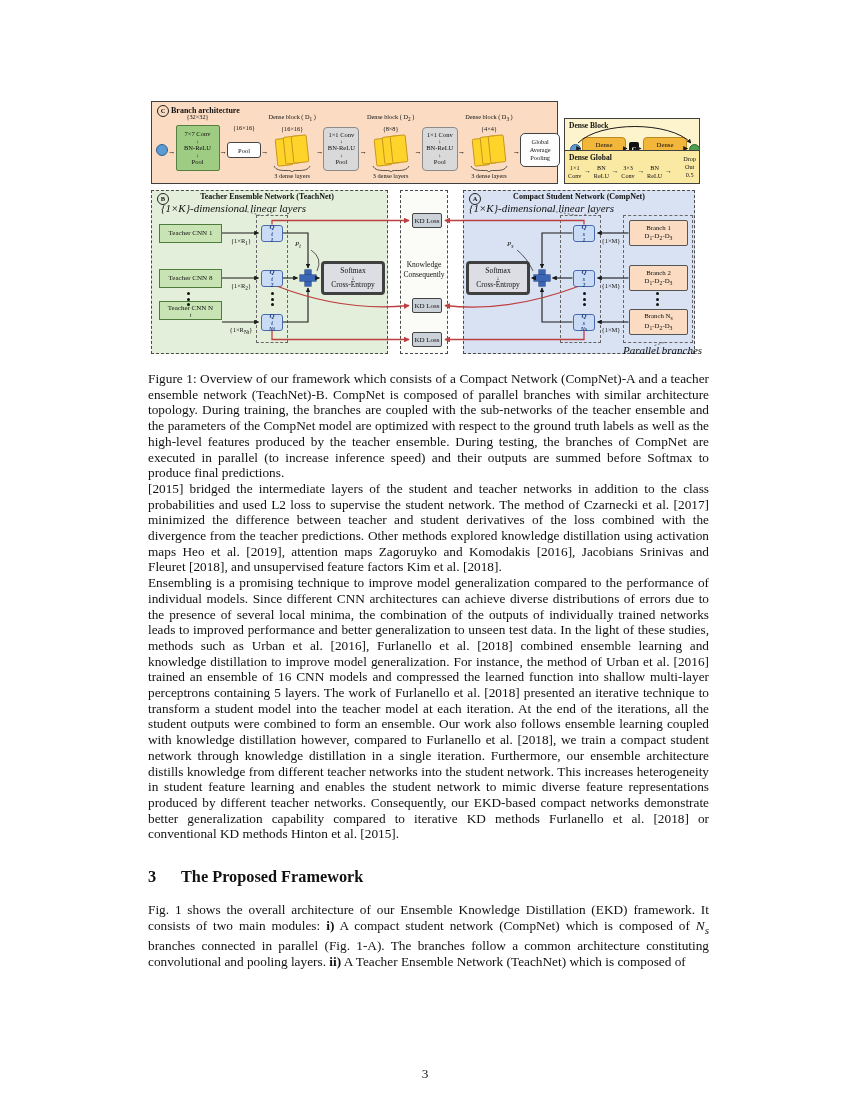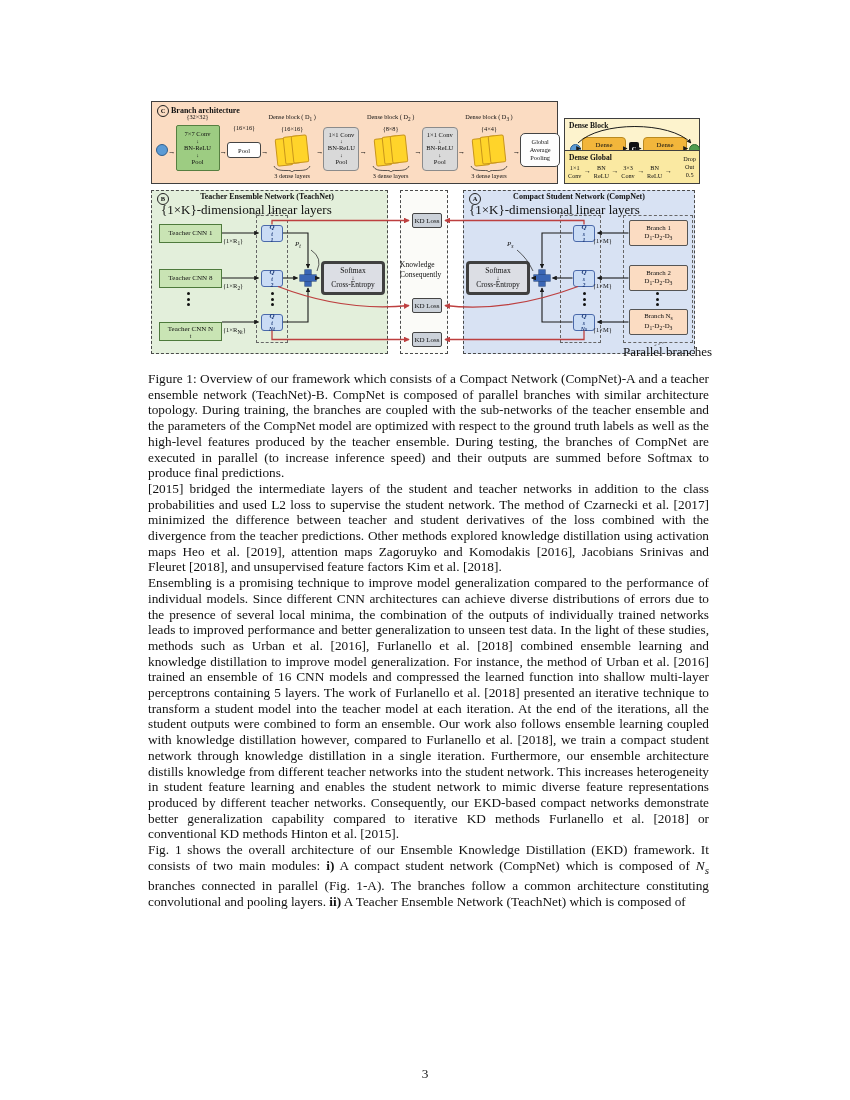--- a/index.html
+++ b/index.html
@@ -12,35 +12,35 @@
   #dbp{left:415px;top:19px;width:136px;height:45px;background:#fdf3cd;border:1.5px solid #3f3f3f}
   #dlp{left:415px;top:51px;width:136px;height:34px;background:#fae9a2;border:1.5px solid #3f3f3f}
   #pb{left:2px;top:91px;width:237px;height:164px;background:#e3efdb;border:1.2px dashed #4a4a4a}
   #kdc{left:251px;top:91px;width:48px;height:164px;background:#fbfbf8;border:1.2px dashed #4a4a4a}
   #pa{left:314px;top:91px;width:232px;height:164px;background:#d8e2f3;border:1.2px dashed #4a4a4a}
   .circ{display:inline-flex;width:10px;height:10px;border:1px solid #222;border-radius:50%;
         font-size:6.5px;font-weight:bold;align-items:center;justify-content:center;line-height:1;
         vertical-align:middle;background:transparent}
   .ctag{position:absolute}
   .ptitle{position:absolute;font-weight:bold;font-size:8px;text-align:center;white-space:nowrap}
-  .ilab{position:absolute;font-size:13px;white-space:nowrap}
+  .ilab{position:absolute;font-style:italic;font-size:11px;white-space:nowrap}
   .box{position:absolute;box-sizing:border-box;display:flex;flex-direction:column;
        align-items:center;justify-content:center;text-align:center}
   .cnn{width:63px;height:19px;background:#c9e4b4;border:1px solid #4e7a3c;font-size:7px}
   .qb{width:22px;height:17px;background:#cadcf5;border:1px solid #4a69aa;border-radius:3px;
       font-size:7px;font-weight:bold;font-style:italic;color:#1c3a78}
   .sm{width:64px;height:34px;background:#dcdee4;border:3px solid #404040;border-radius:4px;
       font-size:7.5px;line-height:1.05}
   .sm .dn{font-size:6px}
   .kdb{left:263px;width:30px;height:15px;background:#ccd2da;border:1px solid #444;
        border-radius:2px;font-size:7px}
   .brb{left:480px;width:59px;height:26px;background:#fbdcc2;border:1px solid #555;
        border-radius:2px;font-size:6.8px;line-height:1.25}
   .dashbox{position:absolute;border:1px dashed #666;box-sizing:border-box}
-  .slab{position:absolute;font-size:6.5px;text-align:left;white-space:nowrap}
+  .slab{position:absolute;font-size:6.5px;text-align:center;white-space:nowrap}
   .plab{position:absolute;font-size:7px;font-style:italic}
   .plus{position:absolute;width:16px;height:16px}
   .plus::before{content:"";position:absolute;left:5px;top:0;width:6px;height:16px;
         background:#3a66b5;box-shadow:0 0 0 .6px #24457e}
   .plus::after{content:"";position:absolute;top:5px;left:0;height:6px;width:16px;
         background:#3a66b5;box-shadow:0 0 0 .6px #24457e}
   .vdots{position:absolute;display:flex;flex-direction:column;gap:2.5px}
   .vdots i{width:3px;height:3px;border-radius:50%;background:#111}
   
   .fcflow{position:absolute;left:4px;right:4px;top:10px;bottom:3px;display:flex;
@@ -270,21 +270,21 @@
       <span class="dlarr">→</span>
     </div>
   </div>
 
   <div id="pb" class="panel"></div>
   <span class="circ" style="position:absolute;left:8px;top:94px">B</span>
   <div class="ptitle" style="left:2px;top:93px;width:232px">Teacher Ensemble Network (TeachNet)</div>
   <div class="ilab" style="left:12px;top:103px">{1×K}-dimensional linear layers</div>
   <div class="box cnn" style="left:10px;top:124.5px">Teacher CNN 1</div>
   <div class="box cnn" style="left:10px;top:169.5px">Teacher CNN 8</div>
-  <div class="box cnn" style="left:10px;top:223px">Teacher CNN N<sub>t</sub></div>
+  <div class="box cnn" style="left:10px;top:202px">Teacher CNN N<sub>t</sub></div>
   <div class="slab" style="left:74px;top:138px;width:36px">{1×R<sub>1</sub>}</div>
   <div class="slab" style="left:74px;top:183px;width:36px">{1×R<sub>2</sub>}</div>
   <div class="slab" style="left:74px;top:227px;width:36px">{1×R<sub>Nt</sub>}</div>
   <div class="dashbox" style="left:107px;top:116px;width:32px;height:128px"></div>
   <div class="box qb" style="left:112px;top:125.5px">Q<sup>t</sup><sub>1</sub></div>
   <div class="box qb" style="left:112px;top:170.5px">Q<sup>t</sup><sub>2</sub></div>
   <div class="box qb" style="left:112px;top:214.5px">Q<sup>t</sup><sub>Nt</sub></div>
   <div class="vdots" style="left:38px;top:193px">
       <i></i>
       <i></i>
@@ -399,16 +399,19 @@
       <path d="M168,172 Q174,159 162,151"></path>
       <path d="M384,172 Q378,159 368,151"></path>
     </g>
   </svg>
 </div>
 
 <div id="col">
   <p id="cap">Figure 1: Overview of our framework which consists of a Compact Network (CompNet)-A and a teacher ensemble network (TeachNet)-B. CompNet is composed of parallel branches with similar architecture topology. During training, the branches are coupled with the sub-networks of the teacher ensemble and the parameters of the CompNet model are optimized with respect to the ground truth labels as well as the high-level features produced by the teacher ensemble. During testing, the branches of CompNet are executed in parallel (to increase inference speed) and their outputs are summed before Softmax to produce final predictions.</p>
   <p id="p1">[2015] bridged the intermediate layers of the student and teacher networks in addition to the class probabilities and used L2 loss to supervise the student network. The method of Czarnecki et al. [2017] minimized the difference between teacher and student derivatives of the loss combined with the divergence from the teacher predictions. Other methods explored knowledge distillation using activation maps Heo et al. [2019], attention maps Zagoruyko and Komodakis [2016], Jacobians Srinivas and Fleuret [2018], and unsupervised feature factors Kim et al. [2018].</p>
   <p id="p2">Ensembling is a promising technique to improve model generalization compared to the performance of individual models. Since different CNN architectures can achieve diverse distributions of errors due to the presence of several local minima, the combination of the outputs of individually trained networks leads to improved performance and better generalization to unseen test data. In the light of these studies, methods such as Urban et al. [2016], Furlanello et al. [2018] combined ensemble learning and knowledge distillation to improve model generalization. For instance, the method of Urban et al. [2016] trained an ensemble of 16 CNN models and compressed the learned function into shallow multi-layer perceptrons containing 5 layers. The work of Furlanello et al. [2018] presented an iterative technique to transform a student model into the teacher model at each iteration. At the end of the iterations, all the student outputs were combined to form an ensemble. Our work also follows ensemble learning coupled with knowledge distillation however, compared to Furlanello et al. [2018], we train a compact student network through knowledge distillation in a single iteration. Furthermore, our ensemble architecture distills knowledge from different teacher networks into the student network. This increases heterogeneity in student feature learning and enables the student network to mimic diverse feature representations produced by different teacher networks. Consequently, our EKD-based compact networks demonstrate better generalization capability compared to iterative KD methods Furlanello et al. [2018] or conventional KD methods Hinton et al. [2015].</p>
+  <div class="sec">
+    <span class="num">3</span><span>The Proposed Framework</span>
+  </div>
   <p id="p3">Fig. 1 shows the overall architecture of our Ensemble Knowledge Distillation (EKD) framework. It consists of two main modules: <b>i)</b> A compact student network (CompNet) which is composed of <i>N<sub>s</sub></i> branches connected in parallel (Fig. 1-A). The branches follow a common architecture constituting convolutional and pooling layers. <b>ii)</b> A Teacher Ensemble Network (TeachNet) which is composed of</p>
 </div>
 
 <div id="pgnum">3</div>
 
 </body></html>

